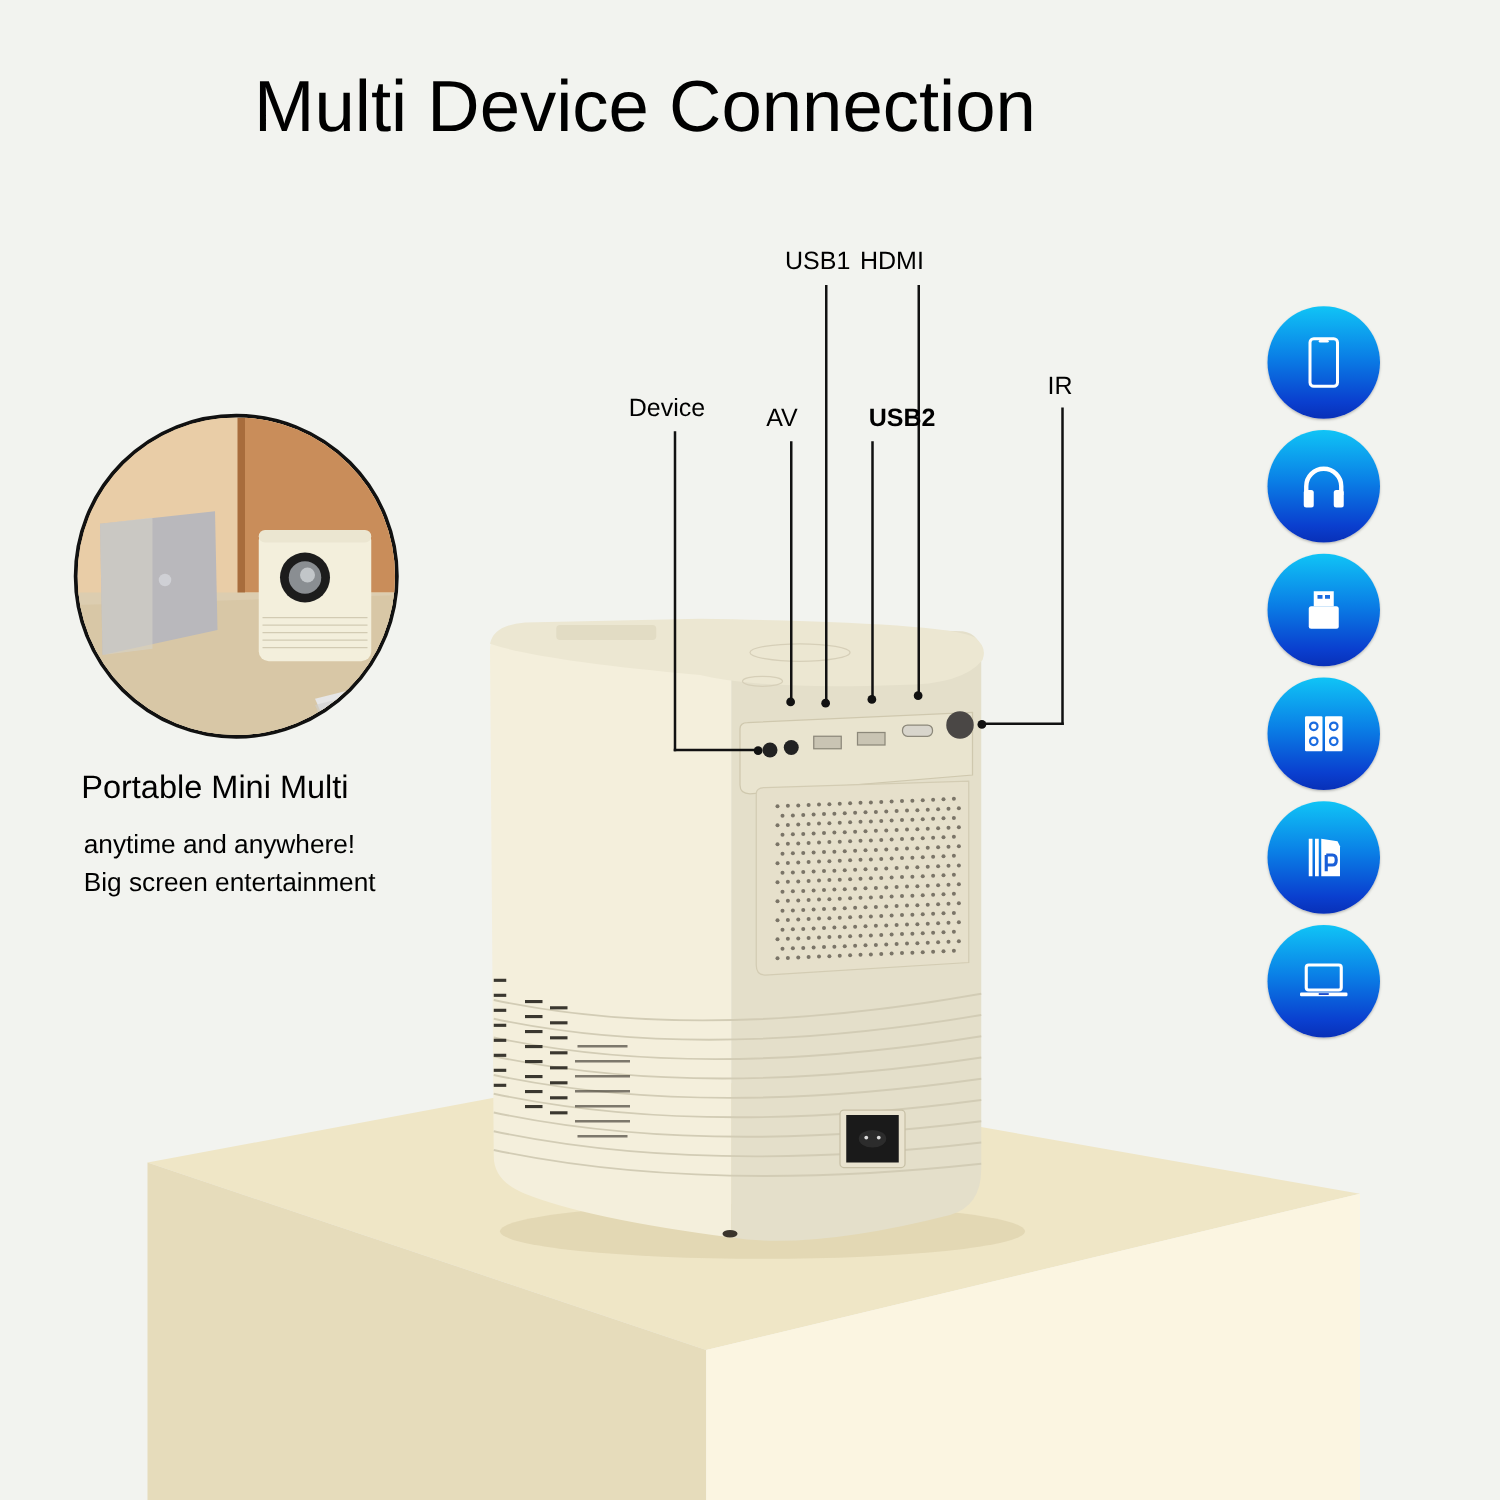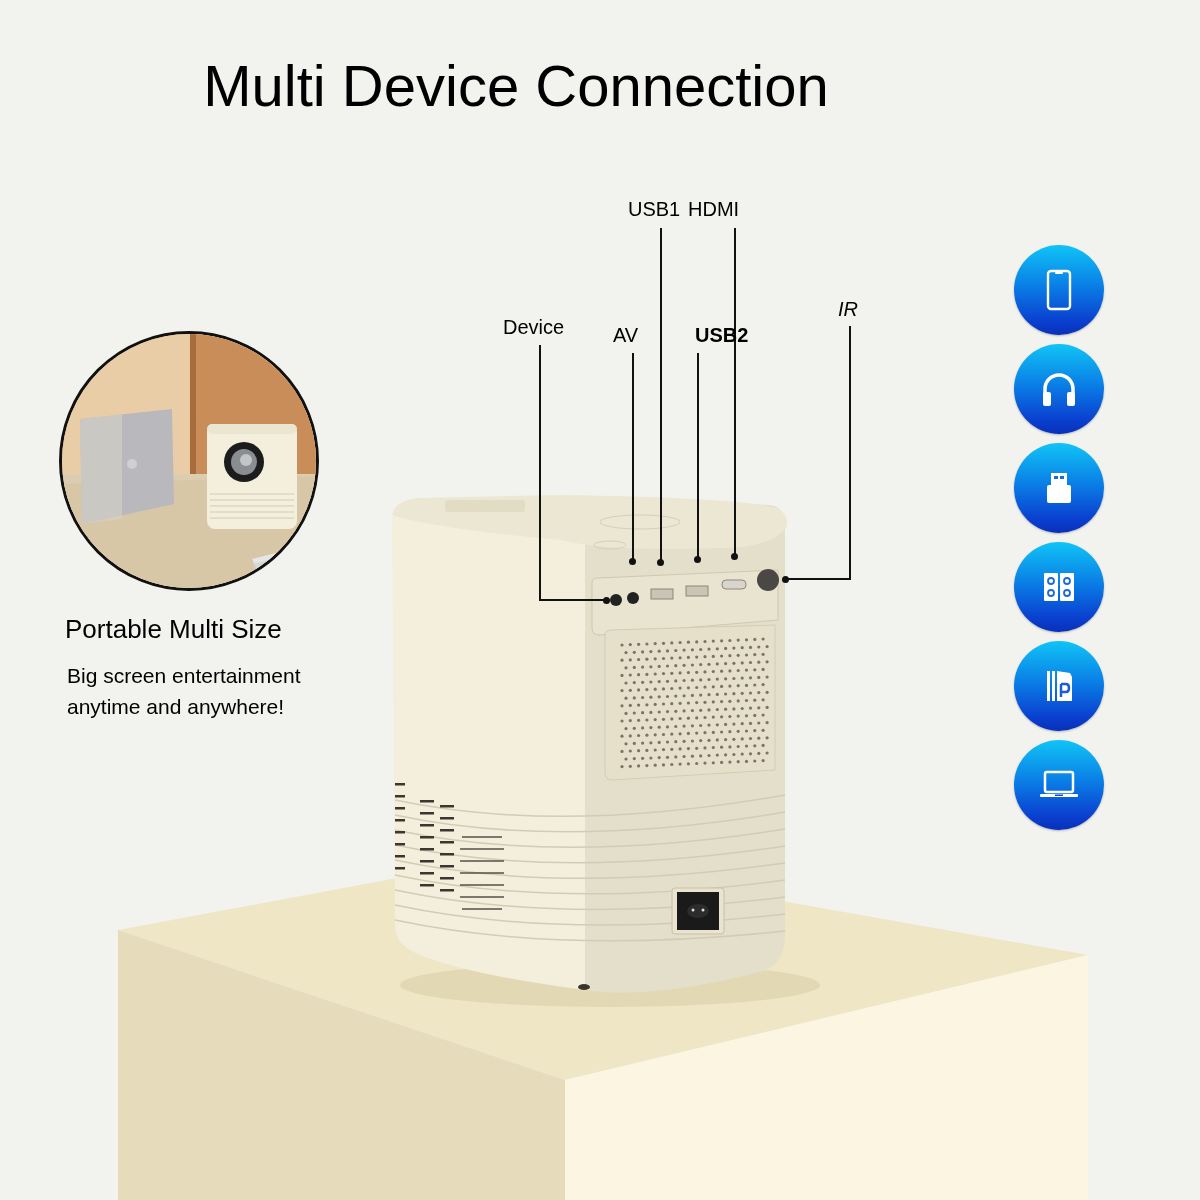--- a/index.html
+++ b/index.html
@@ -469,21 +469,21 @@
   <div class="callout" style="left:849px; top:326px; width:2px; height:254px;"></div>
   <div class="callout" style="left:785px; top:578px; width:66px; height:2px;"></div>
   <div class="dot" style="left:782px; top:576px;"></div>
 </div>
 
 <div class="port-label" style="left:503px; top:316px;">Device</div>
 <div class="port-label" style="left:613px; top:324px;text-align:right;">AV</div>
 <div class="port-label" style="left:628px; top:198px;">USB1</div>
 <div class="port-label" style="left:695px; top:324px;font-weight:bold;">USB2</div>
 <div class="port-label" style="left:688px; top:198px;">HDMI</div>
-<div class="port-label" style="left:838px; top:298px;font-style:italic;">IR</div>
+<div class="port-label" style="left:838px; top:298px;">IR</div>
 
 <div class="inset">
   <svg width="260" height="260" viewBox="0 0 260 260">
     <rect x="0" y="0" width="260" height="150" fill="#e9cda7"></rect>
     <rect x="132" y="0" width="128" height="140" fill="#c98d5a"></rect>
     <rect x="128" y="0" width="6" height="142" fill="#a86c3c"></rect>
     <rect x="0" y="140" width="260" height="120" fill="#dccdb0"></rect>
     <polygon points="0,150 260,142 260,260 0,260" fill="#d8c7a6"></polygon>
 
     <polygon points="18,85 110,75 112,170 20,190" fill="#b9b8bc"></polygon>
@@ -501,24 +501,24 @@
       <line x1="148" y1="172" x2="232" y2="172"></line>
         <line x1="148" y1="178" x2="232" y2="178"></line>
       <line x1="148" y1="184" x2="232" y2="184"></line>
     </g>
 
     <polygon points="190,225 230,215 240,235 200,248" fill="#e6e6e6"></polygon>
     <polygon points="190,230 230,220 240,240 200,252" fill="#cfcfcf" opacity="0.6"></polygon>
   </svg>
 </div>
 
-<div class="caption-title">Portable Multi Size</div>
+<div class="caption-title">Portable Mini Multi</div>
 <div class="caption-body">
+  <div>anytime and anywhere!</div>
   <div>Big screen entertainment</div>
-  <div>anytime and anywhere!</div>
 </div>
 
 <div class="icon-col">
   <div class="dev-icon">
     <svg viewBox="0 0 50 50">
         <rect x="14" y="6" width="22" height="38" rx="3" fill="none" stroke="#fff" stroke-width="2.4"></rect>
         <rect x="21" y="7" width="8" height="2" rx="1" fill="#fff"></rect>
       </svg>
   </div>
   <div class="dev-icon">

